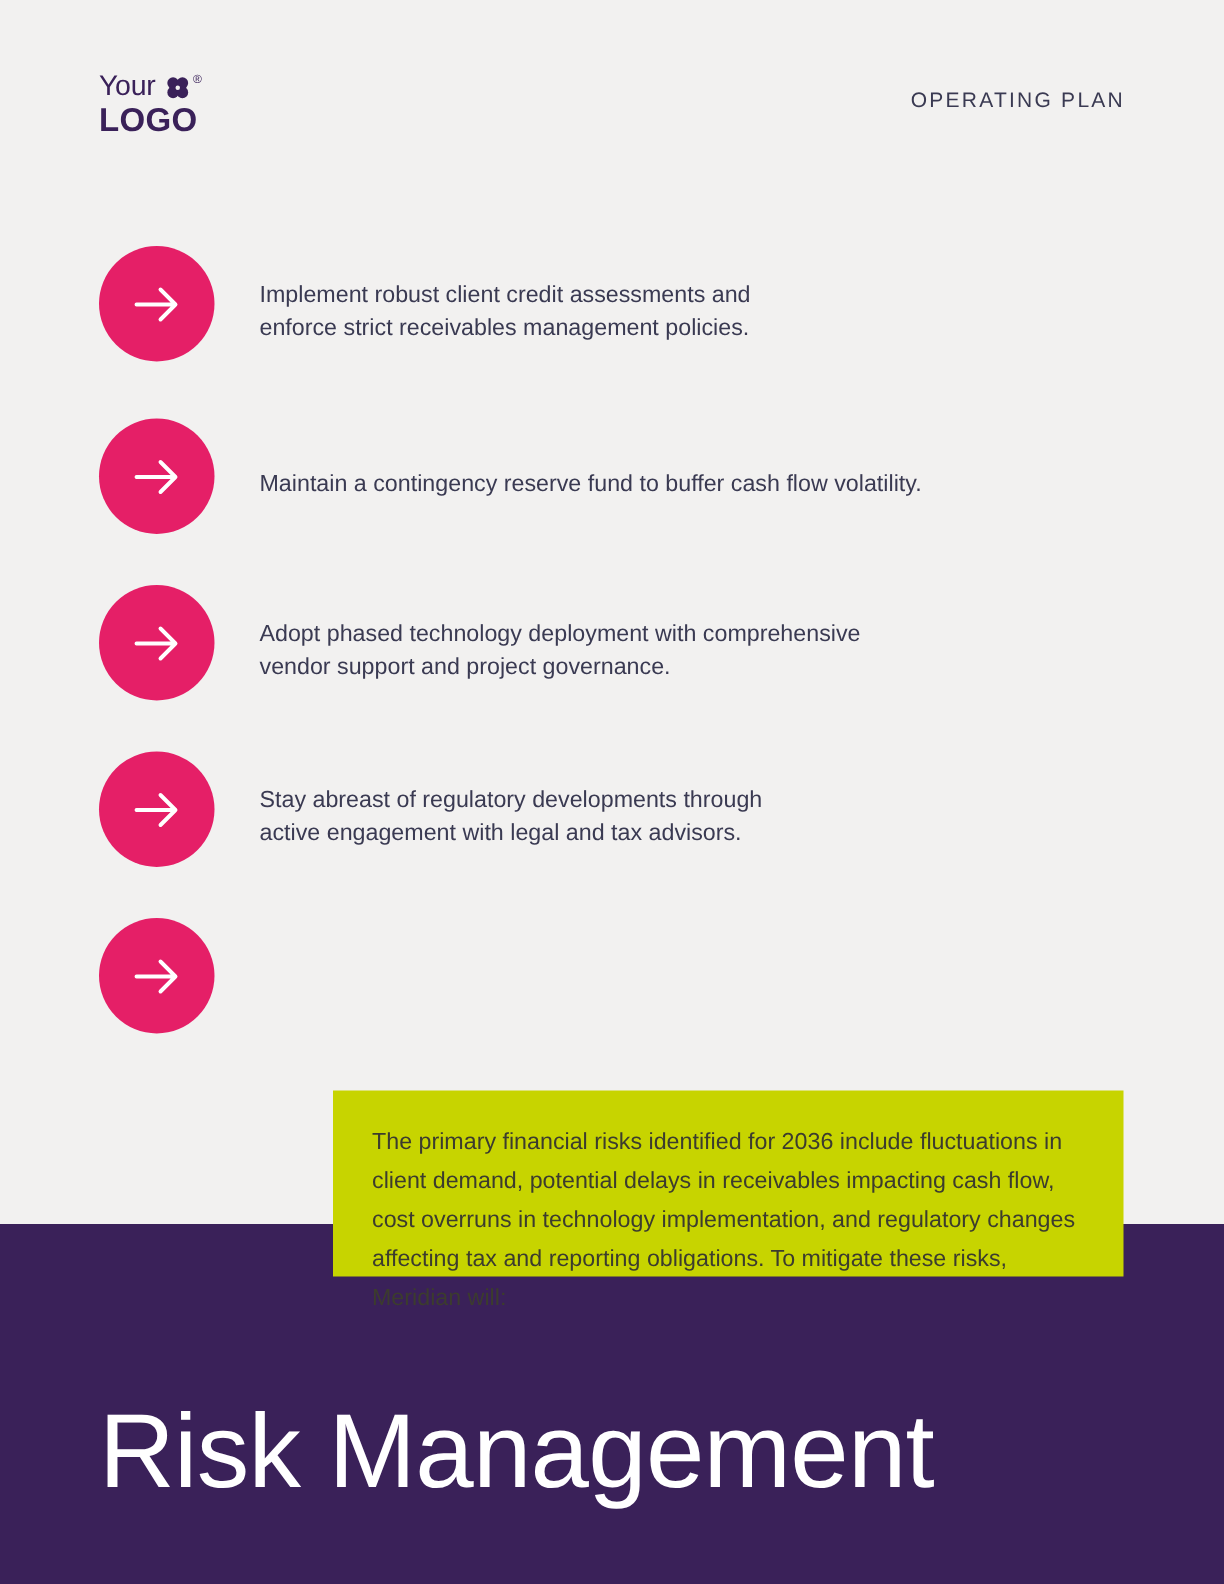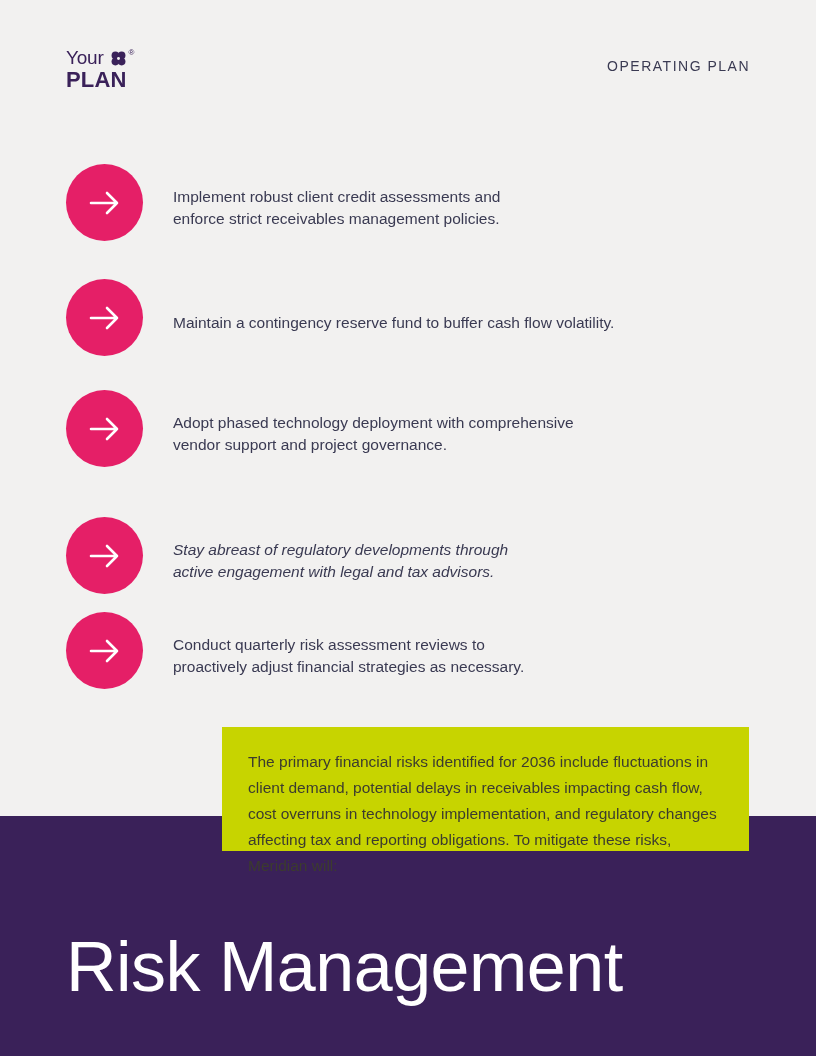--- a/index.html
+++ b/index.html
@@ -167,21 +167,21 @@
             <circle cx="7.6" cy="7.6" r="5.4"></circle>
             <circle cx="16.4" cy="7.6" r="5.4"></circle>
             <circle cx="7.6" cy="16.4" r="5.4"></circle>
             <circle cx="16.4" cy="16.4" r="5.4"></circle>
           </g>
           <circle cx="12" cy="12" r="2.1" fill="#f2f1f0"></circle>
         </svg>
       </span>
       <span class="logo-reg">®</span>
     </div>
-    <div class="logo-row2">PLAN</div>
+    <div class="logo-row2">LOGO</div>
   </div>
 
   <div class="header-label">OPERATING PLAN</div>
 
   <div class="bullet-list">
 
     <div class="bullet-item" style="top:164px;">
       <span class="bullet-icon">
         <svg width="44" height="44" viewBox="0 0 44 44" aria-hidden="true">
           <path d="M8 22 H34 M24 12 L34 22 L24 32" fill="none" stroke="#ffffff" stroke-width="2.6" stroke-linecap="round" stroke-linejoin="round"></path>
@@ -203,38 +203,36 @@
     <div class="bullet-item" style="top:390px;">
       <span class="bullet-icon">
         <svg width="44" height="44" viewBox="0 0 44 44" aria-hidden="true">
           <path d="M8 22 H34 M24 12 L34 22 L24 32" fill="none" stroke="#ffffff" stroke-width="2.6" stroke-linecap="round" stroke-linejoin="round"></path>
         </svg>
       </span>
       <span class="bullet-text">Adopt phased technology deployment with comprehensive
 vendor support and project governance.</span>
     </div>
 
-    <div class="bullet-item" style="top:517px;font-style:italic;">
+    <div class="bullet-item" style="top:501px;">
       <span class="bullet-icon">
         <svg width="44" height="44" viewBox="0 0 44 44" aria-hidden="true">
           <path d="M8 22 H34 M24 12 L34 22 L24 32" fill="none" stroke="#ffffff" stroke-width="2.6" stroke-linecap="round" stroke-linejoin="round"></path>
         </svg>
       </span>
       <span class="bullet-text">Stay abreast of regulatory developments through
 active engagement with legal and tax advisors.</span>
     </div>
 
     <div class="bullet-item" style="top:612px;">
       <span class="bullet-icon">
         <svg width="44" height="44" viewBox="0 0 44 44" aria-hidden="true">
           <path d="M8 22 H34 M24 12 L34 22 L24 32" fill="none" stroke="#ffffff" stroke-width="2.6" stroke-linecap="round" stroke-linejoin="round"></path>
         </svg>
       </span>
-      <span class="bullet-text">Conduct quarterly risk assessment reviews to
-proactively adjust financial strategies as necessary.</span>
     </div>
 
   </div>
 
   <div class="callout">
     <div class="callout-text">The primary financial risks identified for 2036 include fluctuations in client demand, potential delays in receivables impacting cash flow, cost overruns in technology implementation, and regulatory changes affecting tax and reporting obligations. To mitigate these risks, Meridian will:</div>
   </div>
 
   <div class="page-title">Risk Management</div>
 

